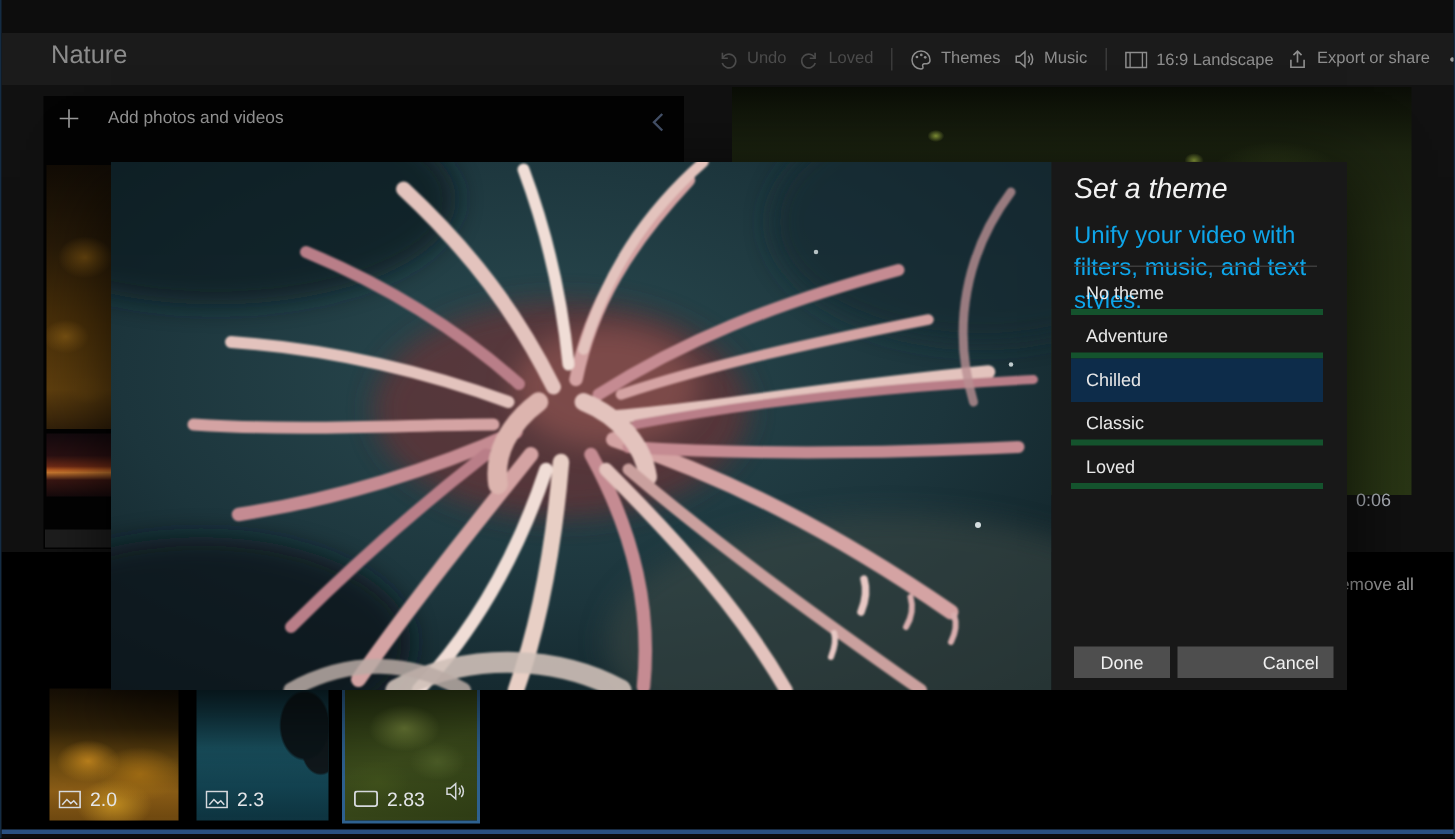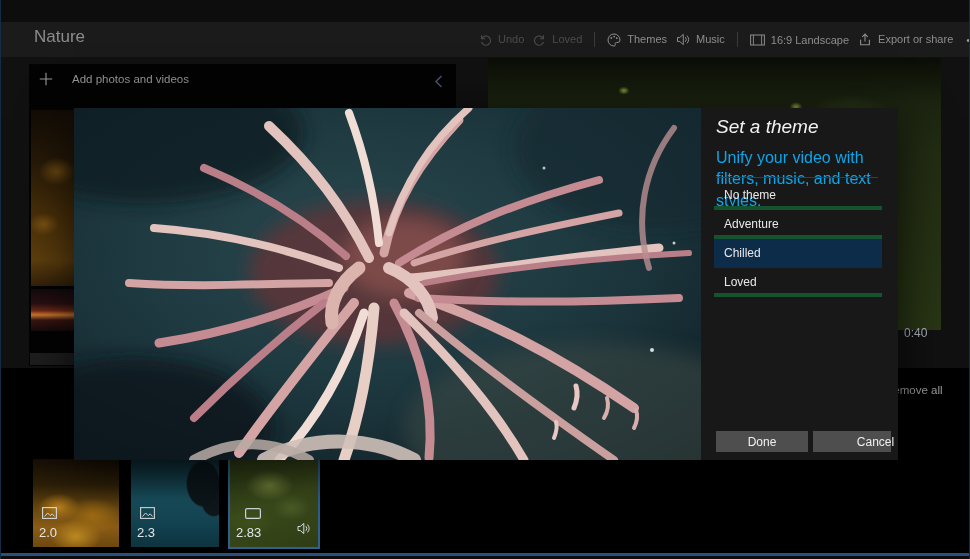--- a/index.html
+++ b/index.html
@@ -47,21 +47,21 @@
                radial-gradient(8px 6px at 68% 18%,#93a83f,transparent 80%),
                radial-gradient(7px 5px at 30% 12%,#8a9c3a,transparent 80%),
                radial-gradient(6px 5px at 88% 55%,#7f923a,transparent 80%),
                radial-gradient(50px 35px at 70% 80%,#28361a,transparent 70%),
                linear-gradient(180deg,#0a0d06 0%,#1c2410 16%,#232d13 35%,#2a3715 100%);}
   .time-label{position:absolute;left:903px;top:326px;font-size:12px;color:#b4b9c0;}
   
   .storyboard{position:absolute;left:0;top:368px;width:970px;height:185px;background:#000;}
   .remove-all{position:absolute;left:884px;top:16px;font-size:11.5px;color:#a0a0a0;cursor:pointer;white-space:nowrap;}
   .clip{position:absolute;top:91px;width:88px;height:88px;}
-  .clip .label{position:absolute;left:6px;bottom:7px;display:flex;align-items:flex-end;gap:6px;color:#e4e6e9;font-size:13px;flex-direction:column;}
+  .clip .label{position:absolute;left:6px;bottom:7px;display:flex;align-items:center;gap:6px;color:#e4e6e9;font-size:13px;}
   .clip .audio{position:absolute;right:7px;bottom:8px;}
   .clip1{left:32px;width:86px;
     background:radial-gradient(30px 20px at 30% 55%,#b97f1c,transparent 70%),
                radial-gradient(40px 26px at 70% 65%,#a06c14,transparent 70%),
                radial-gradient(36px 24px at 50% 88%,#bd8a20,transparent 70%),
                linear-gradient(180deg,#150e05 0%,#2e2008 30%,#6b4a10 58%,#8a5c16 78%,#6e4810 100%);}
   .clip2{left:130px;
     background:radial-gradient(26px 36px at 82% 28%,#0c161a 0 60%,transparent 66%),
                radial-gradient(20px 28px at 94% 45%,#10181c 0 60%,transparent 66%),
                linear-gradient(180deg,#0e2a34 0%,#19505e 45%,#134250 75%,#0e3440 100%);}
@@ -79,22 +79,22 @@
   .dlg-title{position:absolute;left:15px;top:8px;font-size:19px;color:#f2f2f2;font-style:italic;}
   .dlg-subtitle{position:absolute;left:15px;top:39px;width:172px;font-size:16px;line-height:1.33;color:#0ea5e9;}
   .dlg-divider{position:absolute;left:15px;top:69px;width:162px;height:1px;background:#3c3c3c;}
   .theme-list{position:absolute;left:13px;top:73px;width:168px;}
   .theme-item{position:relative;height:29px;line-height:29px;padding-left:10px;font-size:12px;color:#e8e8e8;
               border-bottom:4px solid #14532d;cursor:pointer;}
   .theme-item.selected{background:var(--selection-fill,#0d2c4a);border-bottom-color:transparent;}
   .dlg-buttons{position:absolute;left:15px;top:323px;display:flex;gap:5px;}
   .btn{height:21px;background:var(--button-bg,#4e4e4e);color:#f0f0f0;font-size:12px;display:flex;
        align-items:center;justify-content:center;cursor:pointer;}
-  .btn-done{width:92px;}
-  .btn-cancel{width:78px;padding-left:47px;}
+  .btn-done{width:64px;}
+  .btn-cancel{width:104px;padding-left:47px;}
 </style>
 </head>
 <body>
 
 <div class="window">
 
 
   <div class="header">
     <span class="project-title">Nature</span>
     <div class="toolbar">
@@ -161,21 +161,21 @@
       <svg width="11" height="15" viewBox="0 0 11 15">
         <path d="M8.5 2 3 7.5 8.5 13" fill="none" stroke="#46536b" stroke-width="1.6"></path>
       </svg>
     </div>
     <div class="sliver sliver-autumn"></div>
     <div class="sliver sliver-sunset"></div>
     <div class="grid-scrollbar"></div>
   </div>
 
   <div class="green-img"></div>
-  <span class="time-label">0:40</span>
+  <span class="time-label">0:06</span>
 
   <div class="storyboard">
     <span class="remove-all">Remove all</span>
 
     <div class="clip clip1">
       <div class="label">
         <svg width="15" height="12" viewBox="0 0 15 12">
           <rect x=".6" y=".6" width="13.8" height="10.8" fill="none" stroke="#d7dade" stroke-width="1.1"></rect>
           <path d="M2.5 9.5 5.6 6l2.6 2.6 2-1.8 2.3 2.7" fill="none" stroke="#d7dade" stroke-width="1"></path>
         </svg>
@@ -271,20 +271,21 @@
     </div>
 
     <div class="theme-panel">
       <div class="dlg-title">Set a theme</div>
       <div class="dlg-subtitle">Unify your video with filters, music, and text styles.</div>
       <div class="dlg-divider"></div>
       <div class="theme-list">
         <div class="theme-item"><span>No theme</span></div>
         <div class="theme-item"><span>Adventure</span></div>
         <div class="theme-item selected"><span>Chilled</span></div>
+        <div class="theme-item"><span>Classic</span></div>
         <div class="theme-item"><span>Loved</span></div>
       </div>
       <div class="dlg-buttons">
         <div class="btn btn-done">Done</div>
         <div class="btn btn-cancel">Cancel</div>
       </div>
     </div>
   </div>
 
   <div class="bottom-border"></div>

